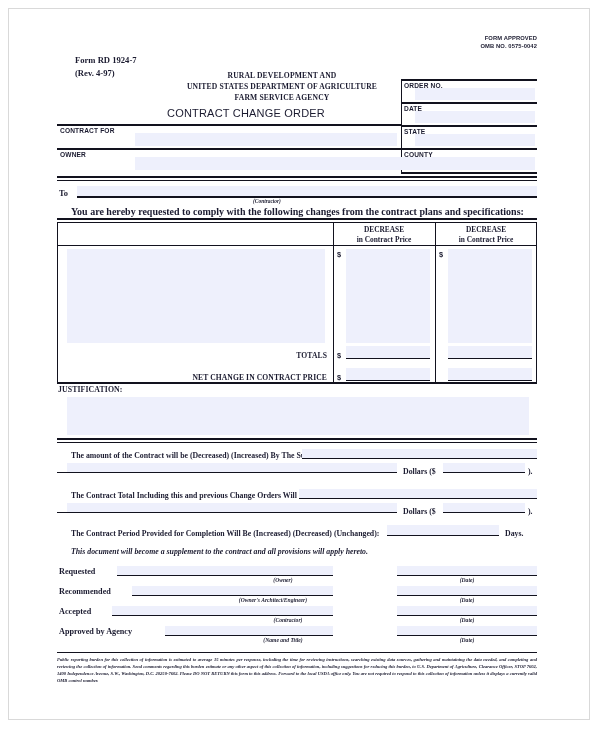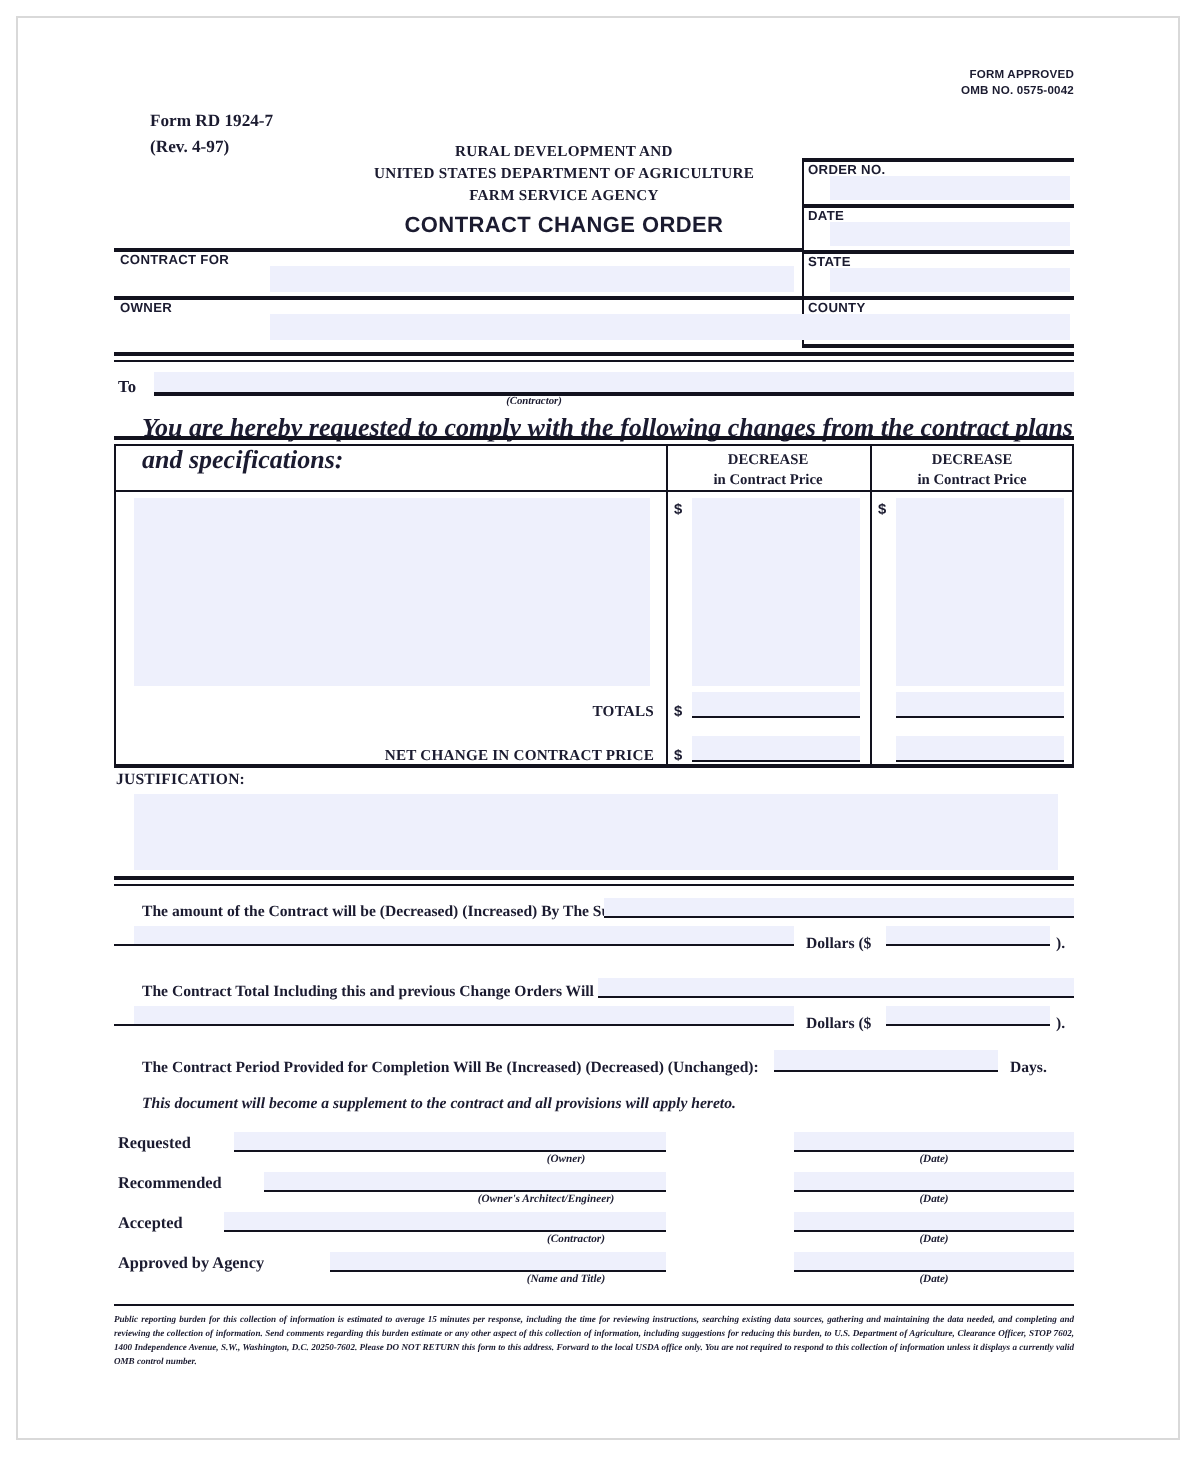--- a/index.html
+++ b/index.html
@@ -71,24 +71,24 @@
     font-size: 7.6px;
     font-weight: bold;
     line-height: 1.42;
     letter-spacing: .15px;
   }
   .doc-title {
     position: absolute;
     left: 110px;
     top: 78px;
     width: 230px;
-    text-align: center;
+    text-align: left;
     font-family: "Liberation Sans", sans-serif;
     font-size: 11px;
-    font-weight: bold;
+    font-weight: normal;
     letter-spacing: .2px;
   }
 
   
   .rbox {
     position: absolute;
     left: 344px;
     width: 136px;
     box-sizing: border-box;
   }
@@ -138,23 +138,22 @@
   }
   .cap-center {
     position: absolute;
     text-align: center;
     font-size: 5.4px;
     font-weight: bold;
     font-style: italic;
   }
   .para {
     position: absolute;
-    font-size: 13px;
-    font-weight: bold;
-    font-style: italic;
+    font-size: 10px;
+    font-weight: bold;
   }
 
   
   .th {
     position: absolute;
     text-align: center;
     font-size: 7.4px;
     font-weight: bold;
     line-height: 1.35;
   }

